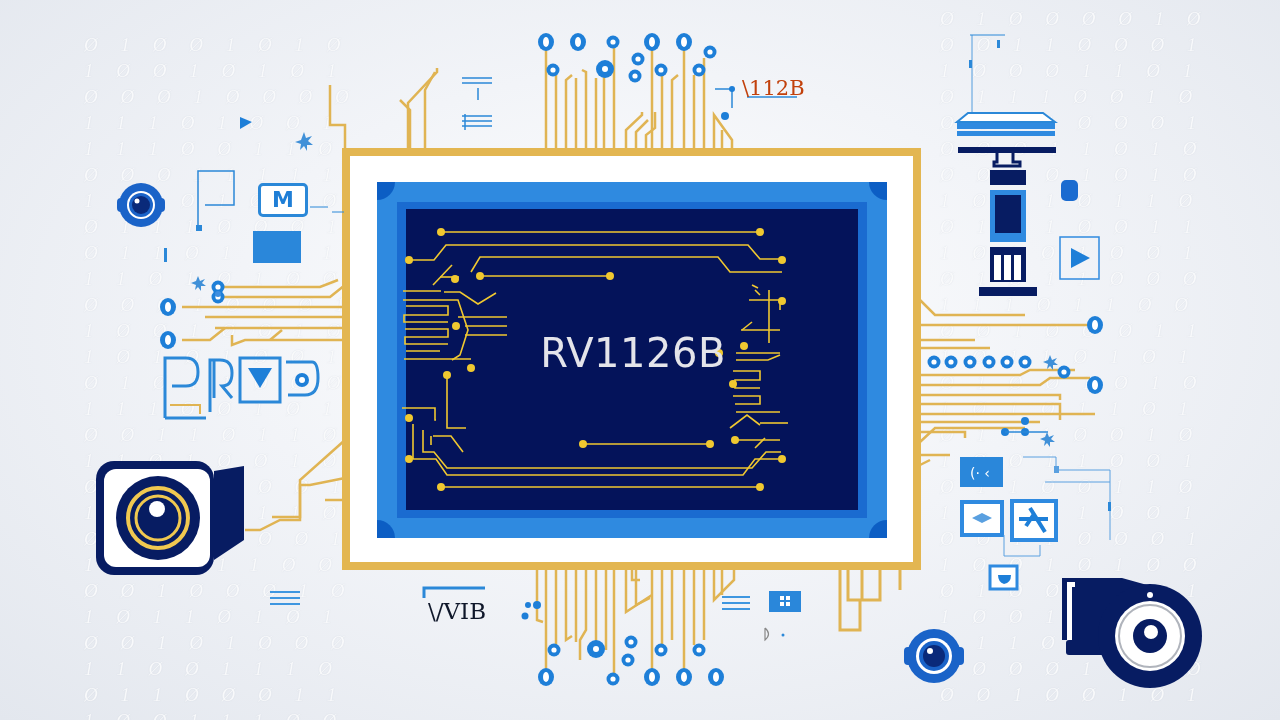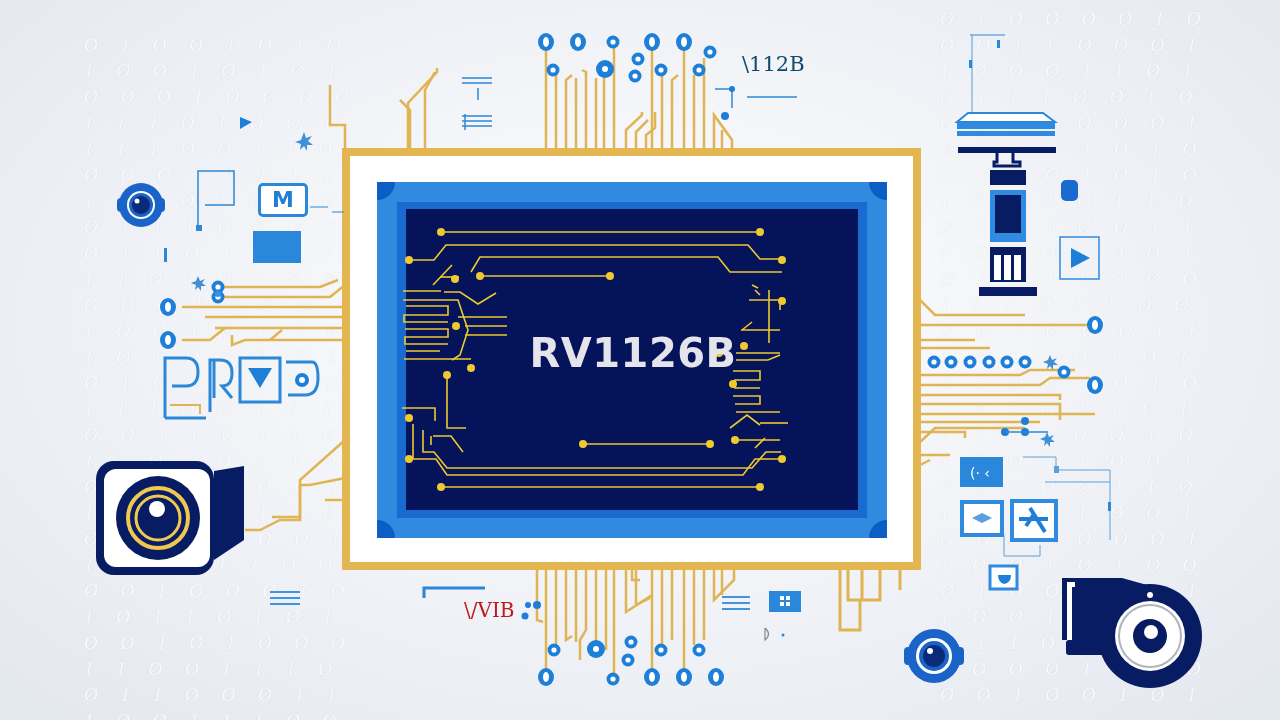--- a/index.html
+++ b/index.html
@@ -4,23 +4,23 @@
 <style>
   html,body{margin:0;padding:0;}
   body{width:1280px;height:720px;overflow:hidden;position:relative;
     background:radial-gradient(ellipse at 50% 45%, #ffffff 0%, #f2f4f8 45%, #e3e7ee 100%);
     font-family:"DejaVu Sans",sans-serif;}
   .binary{position:absolute;font-family:Liberation Serif, serif;font-style:italic;
     color:rgba(255,255,255,0.85);font-size:19px;line-height:26px;white-space:pre;
     text-shadow:0 0 1px rgba(180,190,205,0.55);letter-spacing:9px;}
   svg{position:absolute;left:0;top:0;}
   .chip-title{position:absolute;left:378px;top:330px;width:510px;text-align:center;
-    font-family:"DejaVu Sans",sans-serif;font-weight:bold;font-size:40px;color:#e4e4ea;letter-spacing:0.5px;}
-  .label-112b{position:absolute;left:742px;top:52px;font-family:"DejaVu Serif",serif;font-size:21px;color:#0c4a6e;}
-  .label-vib{position:absolute;left:464px;top:598px;font-family:"DejaVu Serif",serif;font-size:20px;color:#b91c1c;}
+    font-family:"DejaVu Sans",sans-serif;font-weight:normal;font-size:40px;color:#e4e4ea;letter-spacing:0.5px;}
+  .label-112b{position:absolute;left:742px;top:76px;font-family:"DejaVu Serif",serif;font-size:21px;color:#c2410c;}
+  .label-vib{position:absolute;left:428px;top:598px;font-family:"DejaVu Serif",serif;font-size:23px;color:#0f172a;}
   .label-m{position:absolute;left:258px;top:183px;width:44px;height:28px;border:3px solid #2b88d8;border-radius:5px;
     background:#fff;color:#1f7ed6;font-weight:bold;font-size:22px;text-align:center;line-height:28px;}
 </style>
 </head>
 <body>
 
 <div class="binary" id="bin-left" style="left:84px;top:32px;">Ø 1 Ø Ø 1 Ø 1 Ø
 1 Ø Ø 1 Ø 1 Ø 1
 Ø Ø Ø 1 Ø Ø Ø Ø
 1 1 1 Ø 1 Ø Ø 1

